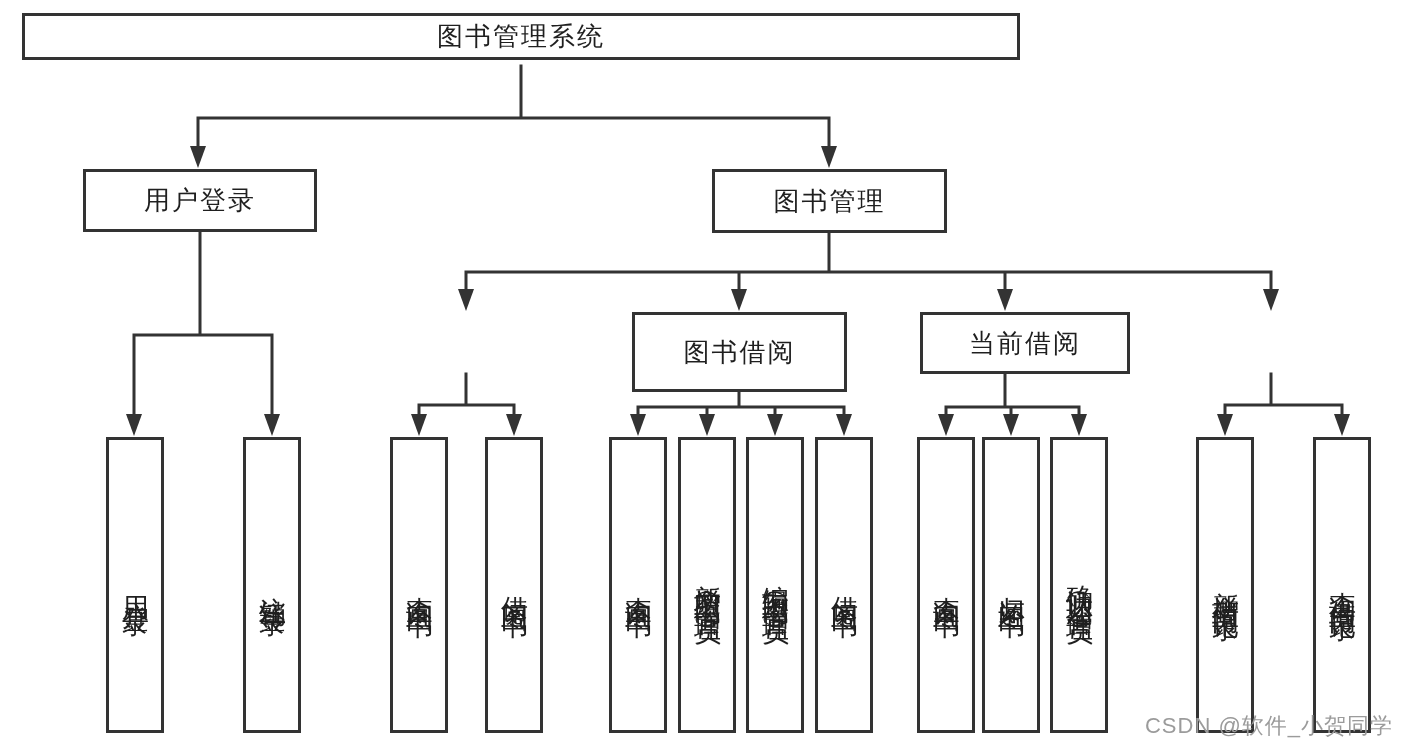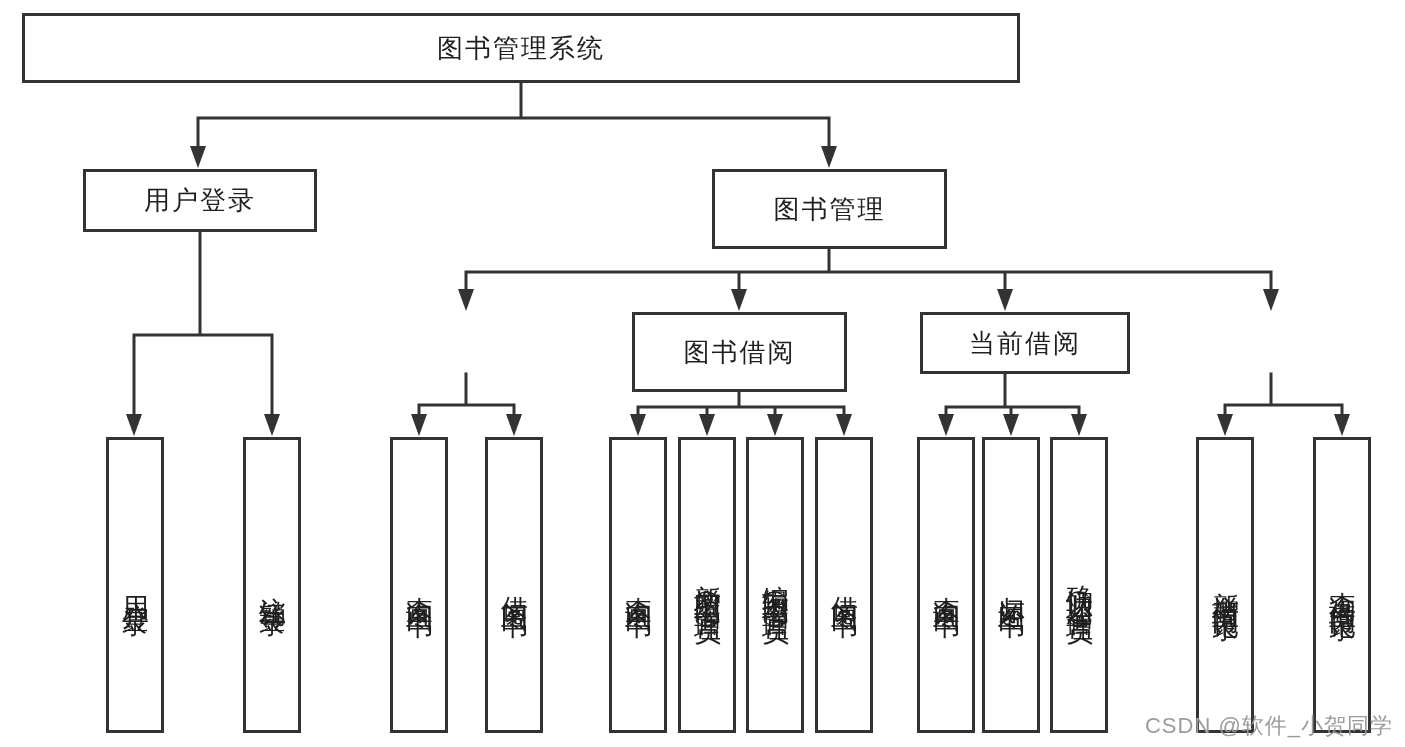--- a/index.html
+++ b/index.html
@@ -72,24 +72,24 @@
       <polygon points="1003,414 1019,414 1011,436"></polygon>
       <polygon points="1071,414 1087,414 1079,436"></polygon>
     </g>
     <g>
       <path d="M1271 374 V405 M1225 405 H1342 M1225 405 V418 M1342 405 V418"></path>
       <polygon points="1217,414 1233,414 1225,436"></polygon>
       <polygon points="1334,414 1350,414 1342,436"></polygon>
     </g>
   </svg>
 
-  <div class="box h" style="left:22px; top:13px; width:998px; height:70px">图书管理系统</div>
+  <div class="box h" style="left:22px; top:13px; width:998px; height:47px">图书管理系统</div>
 
   <div class="box h" style="left:83px; top:169px; width:234px; height:63px">用户登录</div>
-  <div class="box h" style="left:712px; top:169px; width:235px; height:80px">图书管理</div>
+  <div class="box h" style="left:712px; top:169px; width:235px; height:64px">图书管理</div>
 
   <div class="box h" style="left:632px; top:312px; width:215px; height:80px">图书借阅</div>
   <div class="box h" style="left:920px; top:312px; width:210px; height:62px">当前借阅</div>
 
   <div class="box v tall" style="left:106px">用户登录</div>
   <div class="box v tall" style="left:243px">注销登录</div>
 
   <div class="box v tall" style="left:390px">查询图书</div>
   <div class="box v tall" style="left:485px">借阅图书</div>
 

